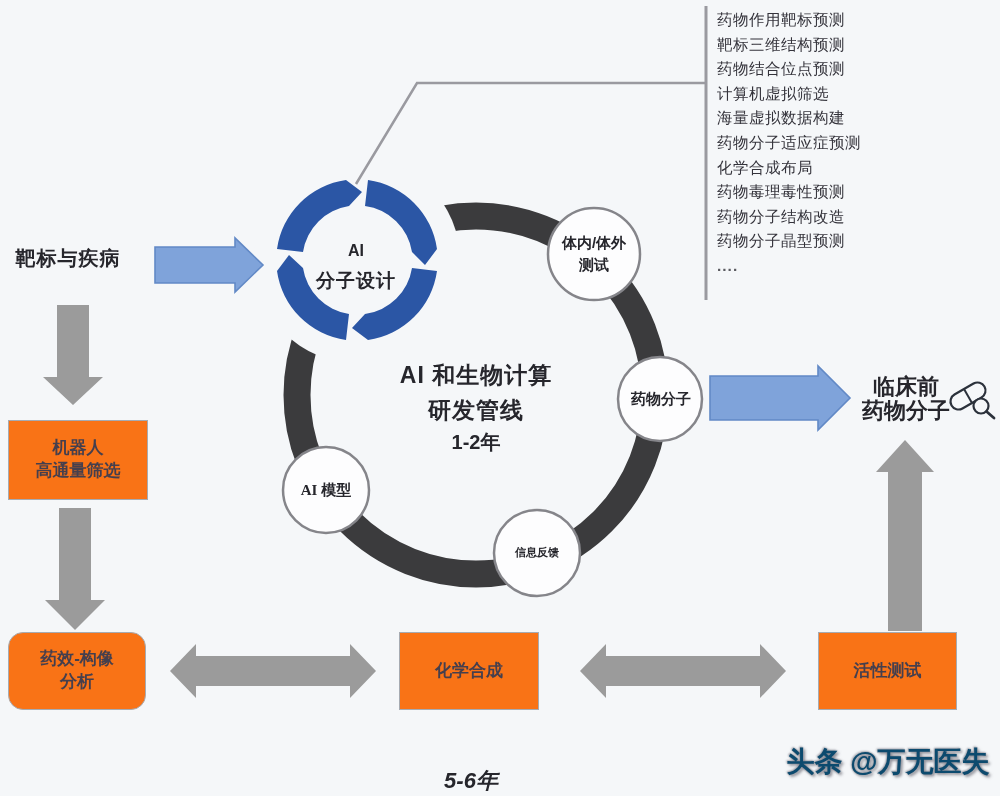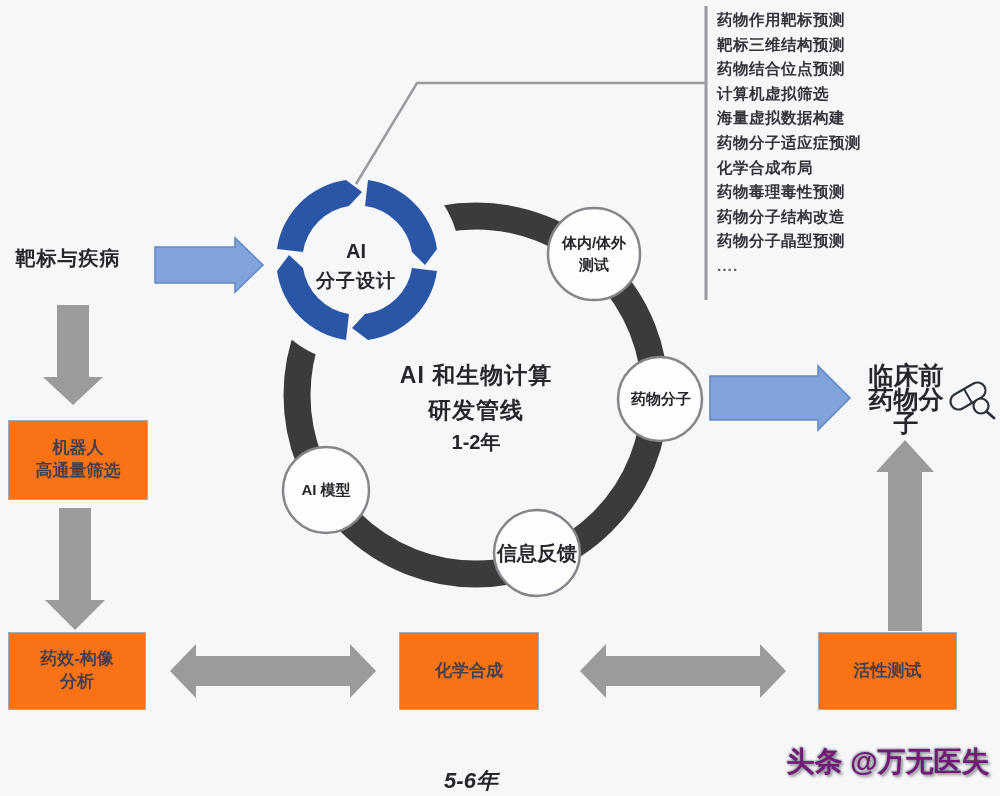--- a/index.html
+++ b/index.html
@@ -17,28 +17,28 @@
   .box{
     position:absolute;background:#f97316;border:1.5px solid #a6abb2;
     display:flex;align-items:center;justify-content:center;text-align:center;
     color:#453f4d;font-size:17px;font-weight:600;white-space:pre-line;line-height:1.35;
     box-sizing:border-box;
   }
   .pred-list{
     position:absolute;left:717px;top:8px;width:280px;
   }
   .pred-item{
-    line-height:24.6px;font-size:15.5px;font-weight:700;color:#34333b;
+    line-height:24.6px;font-size:15.5px;font-weight:400;color:#34333b;
     letter-spacing:0.5px;
   }
   .pred-item:last-child{color:#5a5a60;font-weight:700;letter-spacing:1px;}
   .watermark{
     position:absolute;transform:translate(-50%,-50%);
     left:888px;top:762px;
-    font-size:28px;font-weight:800;color:#701a75;white-space:nowrap;
+    font-size:28px;font-weight:800;color:#0c4a6e;white-space:nowrap;
     text-shadow:0 0 2px rgba(130,130,140,.9), 2px 2px 3px rgba(110,110,120,.75), -1px -1px 2px rgba(150,150,160,.6);
   }
 </style>
 </head>
 <body>
 
 <div class="stage">
 
   <svg class="layer" viewBox="0 0 1000 796">
 
@@ -95,40 +95,40 @@
     <div class="pred-item">药物分子适应症预测</div>
     <div class="pred-item">化学合成布局</div>
     <div class="pred-item">药物毒理毒性预测</div>
     <div class="pred-item">药物分子结构改造</div>
     <div class="pred-item">药物分子晶型预测</div>
     <div class="pred-item">....</div>
   </div>
 
   <div class="lbl b" style="left:68px;top:258px;font-size:20px;letter-spacing:1px;">靶标与疾病</div>
 
-  <div class="lbl b" style="left:356px;top:251px;font-size:20px;">AI</div>
+  <div class="lbl b" style="left:356px;top:251px;font-size:16px;">AI</div>
   <div class="lbl b" style="left:356px;top:281px;font-size:19px;letter-spacing:1px;">分子设计</div>
 
   <div class="lbl b" style="left:476px;top:375px;font-size:23px;letter-spacing:1px;">AI 和生物计算</div>
   <div class="lbl b" style="left:476px;top:410px;font-size:23px;letter-spacing:1px;">研发管线</div>
   <div class="lbl b" style="left:476px;top:442px;font-size:20px;">1-2年</div>
 
   <div class="lbl b" style="left:594px;top:254px;font-size:15px;line-height:22px;">体内/体外
 测试</div>
   <div class="lbl b" style="left:661px;top:399px;font-size:15px;">药物分子</div>
-  <div class="lbl b" style="left:537px;top:553px;font-size:20px;">信息反馈</div>
-  <div class="lbl b" style="left:326px;top:490px;font-size:15px;">AI 模型</div>
+  <div class="lbl b" style="left:537px;top:553px;font-size:11px;">信息反馈</div>
+  <div class="lbl b" style="left:326px;top:490px;font-size:15px;font-family:Liberation Serif, serif;">AI 模型</div>
 
   <div class="box" style="left:8px;top:420px;width:140px;height:80px;">机器人
 高通量筛选</div>
-  <div class="box" style="left:8px;top:632px;width:138px;height:78px;">药效-构像
+  <div class="box" style="left:8px;top:632px;width:138px;height:78px;border-radius:15px;">药效-构像
 分析</div>
   <div class="box" style="left:399px;top:632px;width:140px;height:78px;">化学合成</div>
   <div class="box" style="left:818px;top:632px;width:139px;height:78px;">活性测试</div>
 
-  <div class="lbl b" style="left:906px;top:399px;font-size:25px;line-height:24px;">临床前
+  <div class="lbl b" style="left:906px;top:399px;font-size:22px;line-height:24px;">临床前
 药物分子</div>
 
   <div class="lbl b" style="left:471px;top:781px;font-size:22px;font-style:italic;">5-6年</div>
 
   <div class="watermark">头条 @万无医失</div>
 
 </div>
 
 </body></html>

